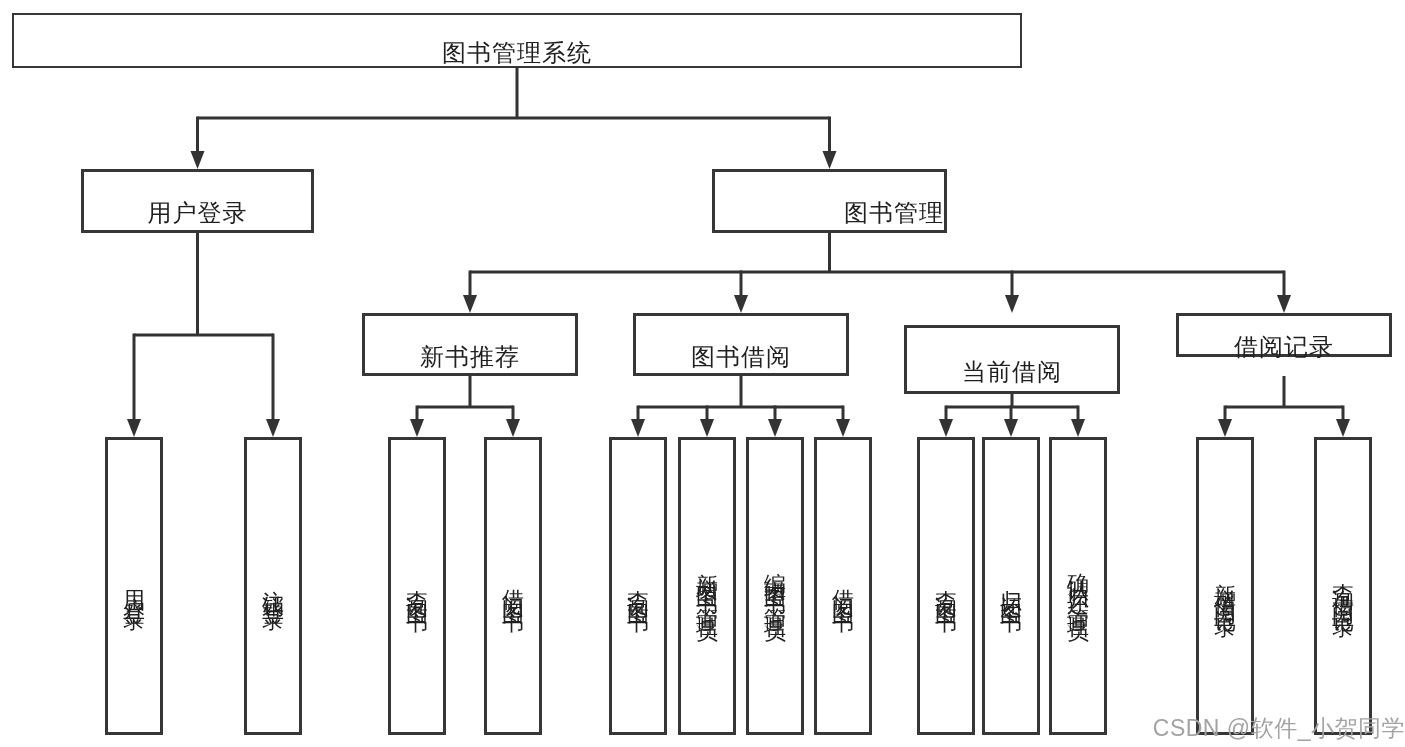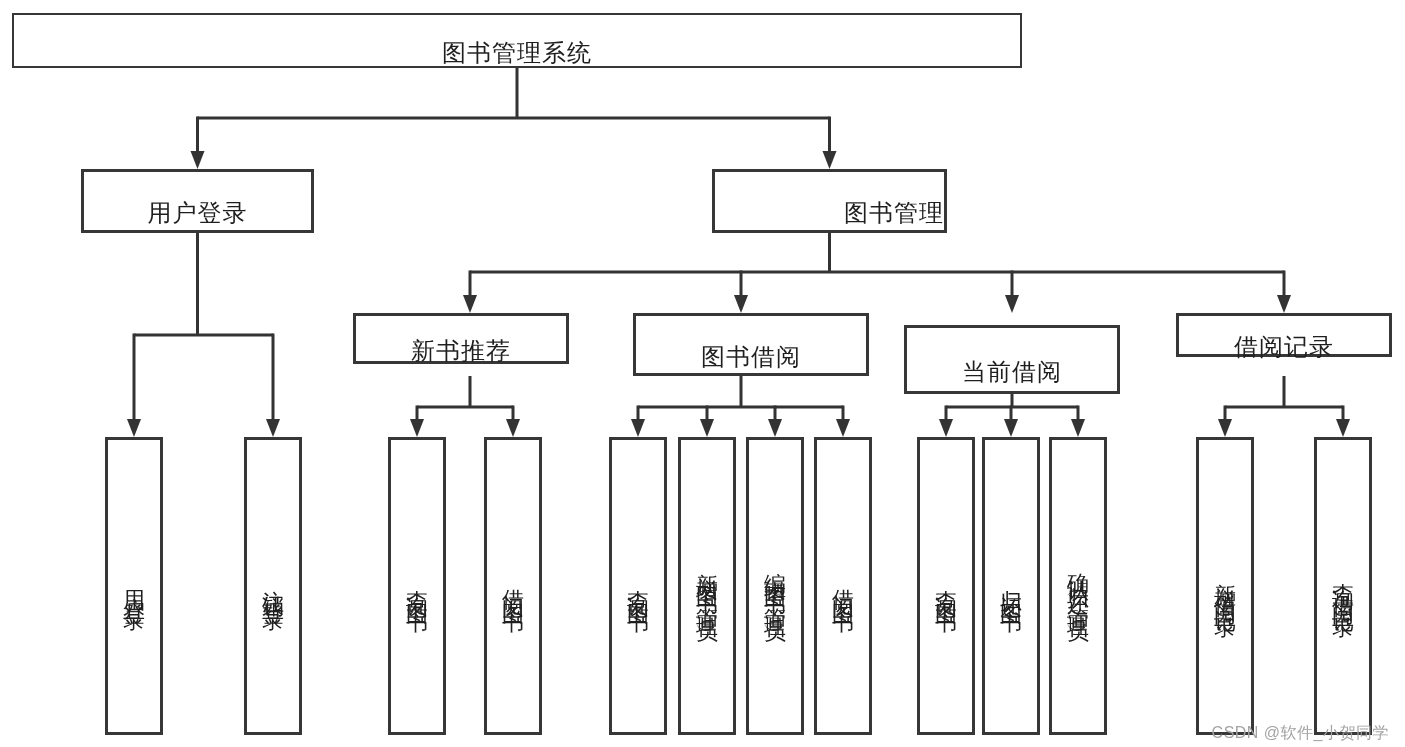--- a/index.html
+++ b/index.html
@@ -44,23 +44,23 @@
   }
   .node.vertical .label {
     writing-mode: vertical-rl;
     font-size: 22px;
     letter-spacing: 7px;
     line-height: 1;
     white-space: nowrap;
   }
   #watermark {
     position: absolute;
-    right: 16px;
+    right: 0;
     bottom: 3px;
-    font-size: 16px;
+    font-size: 23px;
     color: var(--watermark, #a3a3a3);
     letter-spacing: 0.5px;
     white-space: nowrap;
   }
 </style>
 </head>
 <body>
 
 <div id="canvas">
   <svg id="connector-layer" viewBox="0 0 1405 747" xmlns="http://www.w3.org/2000/svg">
@@ -119,30 +119,30 @@
       </div>
       <div class="node vertical" style="left: 105px; top: 437px; width: 58px; height: 298px;">
         <span class="label">用户登录</span>
       </div>
       <div class="node vertical" style="left: 244px; top: 437px; width: 58px; height: 298px;">
         <span class="label">注销登录</span>
       </div>
       <div class="node horizontal" style="left: 712px; top: 169px; width: 235px; height: 64px; justify-content: flex-end;">
         <span class="label">图书管理</span>
       </div>
-      <div class="node horizontal" style="left: 353px; top: 313px; width: 216px; height: 51px; font-family: Liberation Mono, monospace;">
+      <div class="node horizontal" style="left: 362px; top: 313px; width: 216px; height: 63px; font-family: Liberation Mono, monospace;">
         <span class="label">新书推荐</span>
       </div>
       <div class="node vertical" style="left: 388px; top: 437px; width: 58px; height: 298px;">
         <span class="label">查询图书</span>
       </div>
       <div class="node vertical" style="left: 484px; top: 437px; width: 58px; height: 298px;">
         <span class="label">借阅图书</span>
       </div>
-      <div class="node horizontal" style="left: 633px; top: 313px; width: 236px; height: 63px;">
+      <div class="node horizontal" style="left: 633px; top: 313px; width: 216px; height: 63px;">
         <span class="label">图书借阅</span>
       </div>
       <div class="node vertical" style="left: 609px; top: 437px; width: 58px; height: 298px;">
         <span class="label">查询图书</span>
       </div>
       <div class="node vertical" style="left: 678px; top: 437px; width: 58px; height: 298px;">
         <span class="label">新增图书（管理员）</span>
       </div>
       <div class="node vertical" style="left: 746px; top: 437px; width: 58px; height: 298px;">
         <span class="label">编辑图书（管理员）</span>

